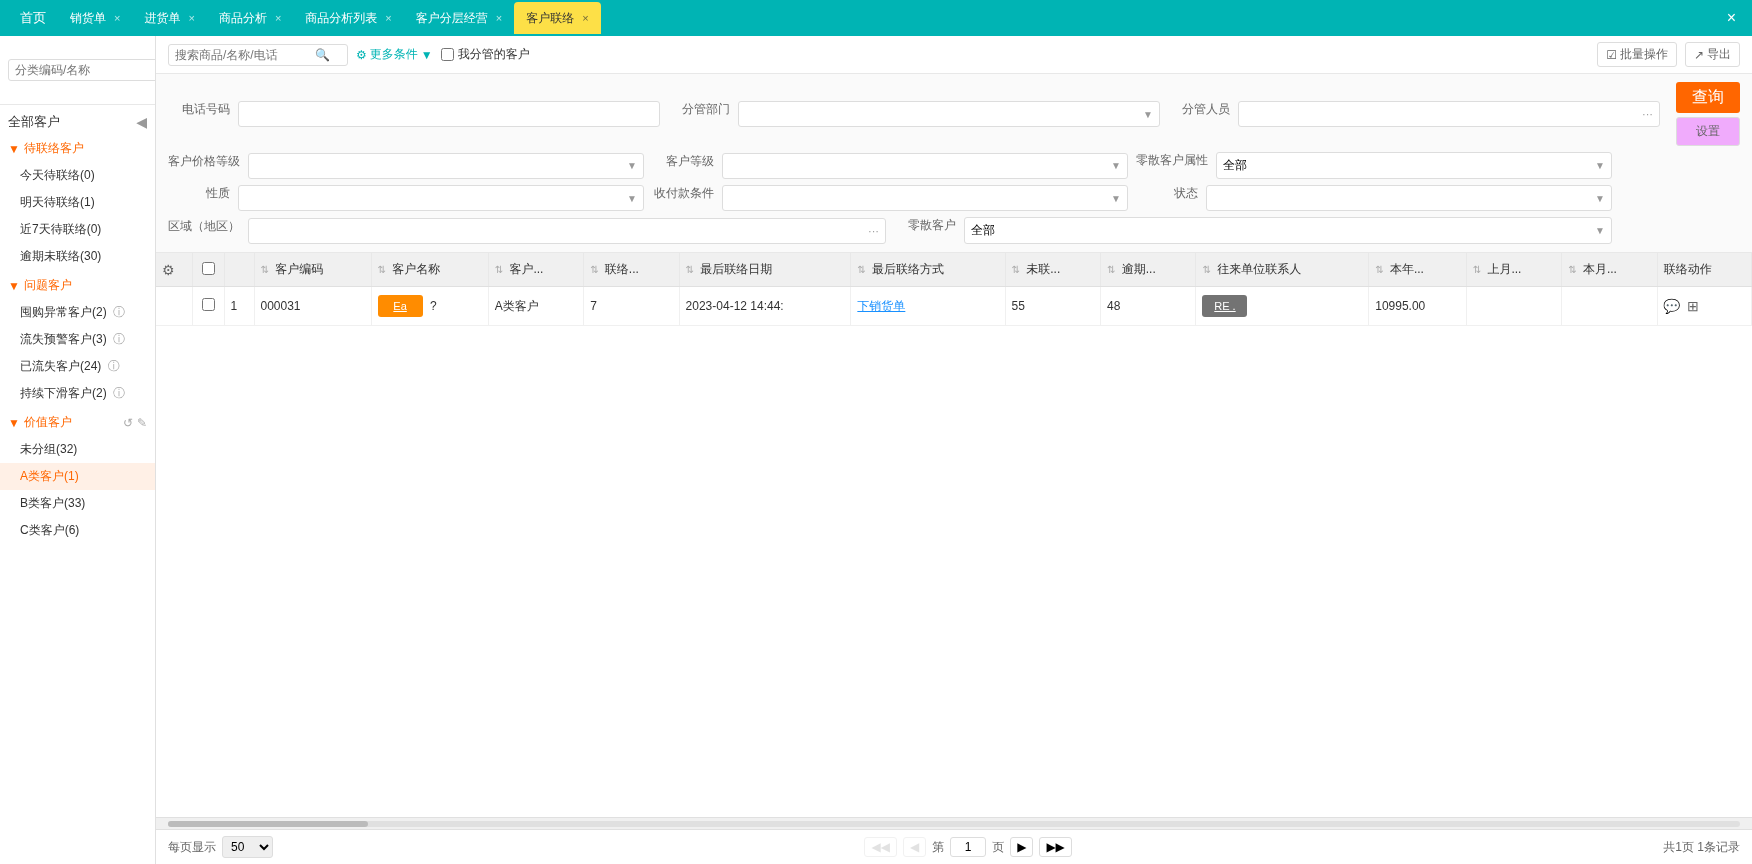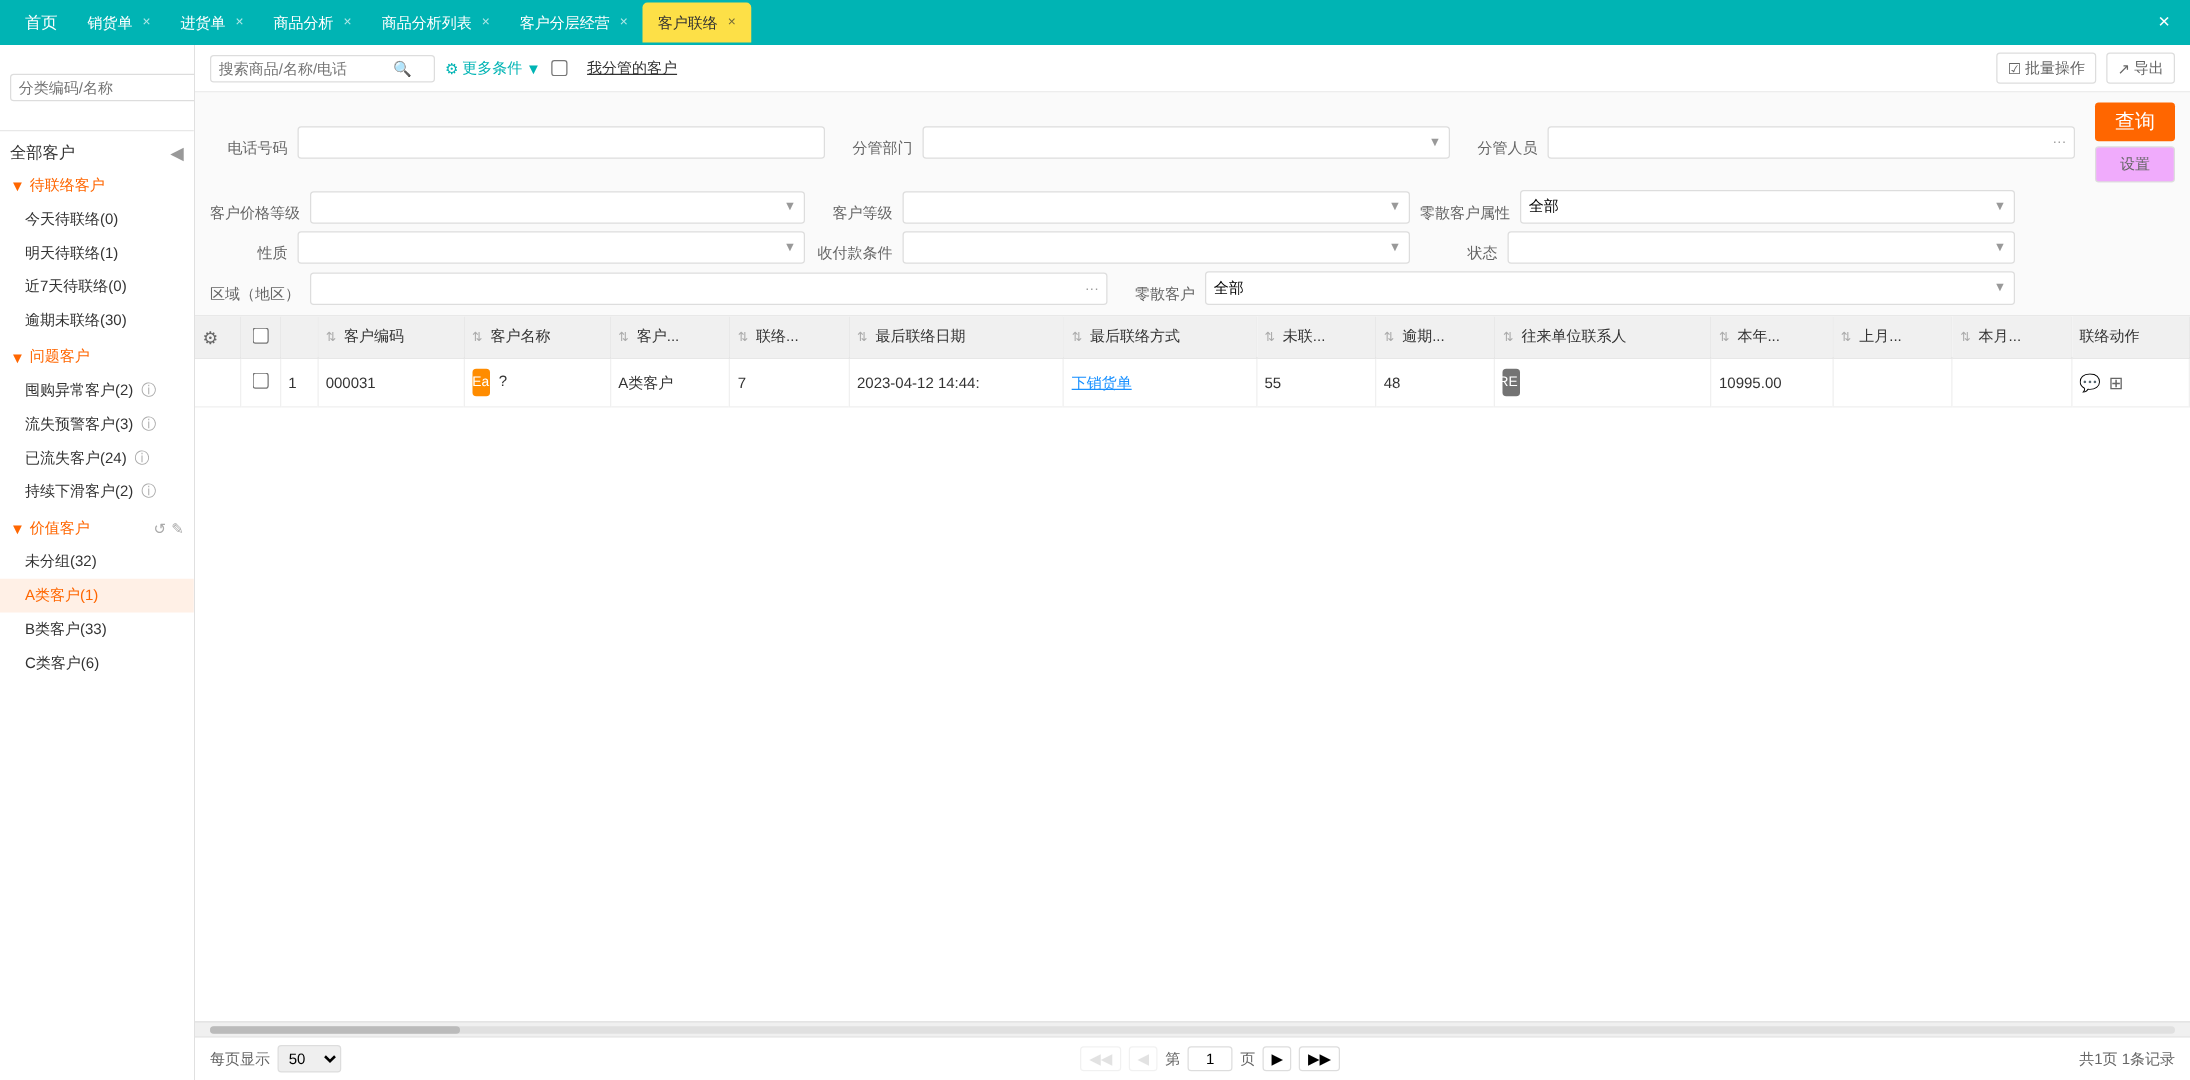--- a/index.html
+++ b/index.html
@@ -70,21 +70,21 @@
     .filter-search {
       display: flex; align-items: center; border: 1px solid #ddd;
       border-radius: 3px; padding: 3px 6px; min-width: 180px;
     }
     .filter-search input { border: none; outline: none; font-size: 12px; color: #999; width: 140px; }
     .filter-search .search-icon { color: #00b4b4; cursor: pointer; }
     .filter-more {
       display: flex; align-items: center; gap: 3px;
       color: #00b4b4; cursor: pointer; font-size: 12px;
     }
-    .filter-checkbox { display: flex; align-items: center; gap: 16px; color: #333; cursor: pointer; text-decoration: underline; }
+    .filter-checkbox { display: flex; align-items: center; gap: 4px; color: #333; cursor: pointer; }
     .filter-bar-right { margin-left: auto; display: flex; gap: 8px; }
     .btn-batch {
       display: flex; align-items: center; gap: 3px;
       color: #666; cursor: pointer; font-size: 12px; border: 1px solid #ddd;
       border-radius: 3px; padding: 3px 8px; background: white;
     }
     .btn-export {
       display: flex; align-items: center; gap: 3px;
       color: #666; cursor: pointer; font-size: 12px; border: 1px solid #ddd;
       border-radius: 3px; padding: 3px 8px; background: white;
@@ -93,21 +93,21 @@
     
     .advanced-filter {
       background: #fafafa; border-bottom: 1px solid #e8e8e8;
       padding: 8px 12px;
     }
     .filter-row {
       display: flex; align-items: center; gap: 8px; margin-bottom: 6px;
     }
     .filter-row:last-child { margin-bottom: 0; }
     .filter-field {
-      display: flex; align-items: flex-end; flex: 1;
+      display: flex; align-items: flex-start; flex: 1;
       min-width: 0;
     }
     .filter-label { color: #666; white-space: nowrap; min-width: 70px; text-align: right; padding-right: 8px; }
     .filter-input {
       flex: 1; border: 1px solid #ddd; border-radius: 3px;
       padding: 4px 6px; font-size: 12px; outline: none; background: white;
       display: flex; align-items: center; justify-content: space-between;
       cursor: pointer; min-height: 26px;
     }
     .filter-input .dropdown-arrow { color: #999; font-size: 10px; }
@@ -182,22 +182,22 @@
     .checkbox-cell { text-align: center; }
     input[type="checkbox"] { cursor: pointer; }
 
     
     .action-icons { display: flex; gap: 6px; align-items: center; }
     .action-icon { color: #666; cursor: pointer; font-size: 14px; }
 
     
     .name-badge {
       display: inline-flex; align-items: center; justify-content: center;
-      width: 14px; height: 22px; border-radius: 3px;
-      font-size: 11px; color: white; margin-right: 4px;
+      width: 45px; height: 22px; border-radius: 3px;
+      font-size: 11px; color: white; margin-right: 4px; text-decoration: underline;
     }
     .badge-orange { background: #ff8c00; }
     .badge-teal { background: #737373; }
   </style>
 </head>
 <body>
 
 <div class="top-nav">
   <span class="nav-home">首页</span>
   <div class="nav-item">

